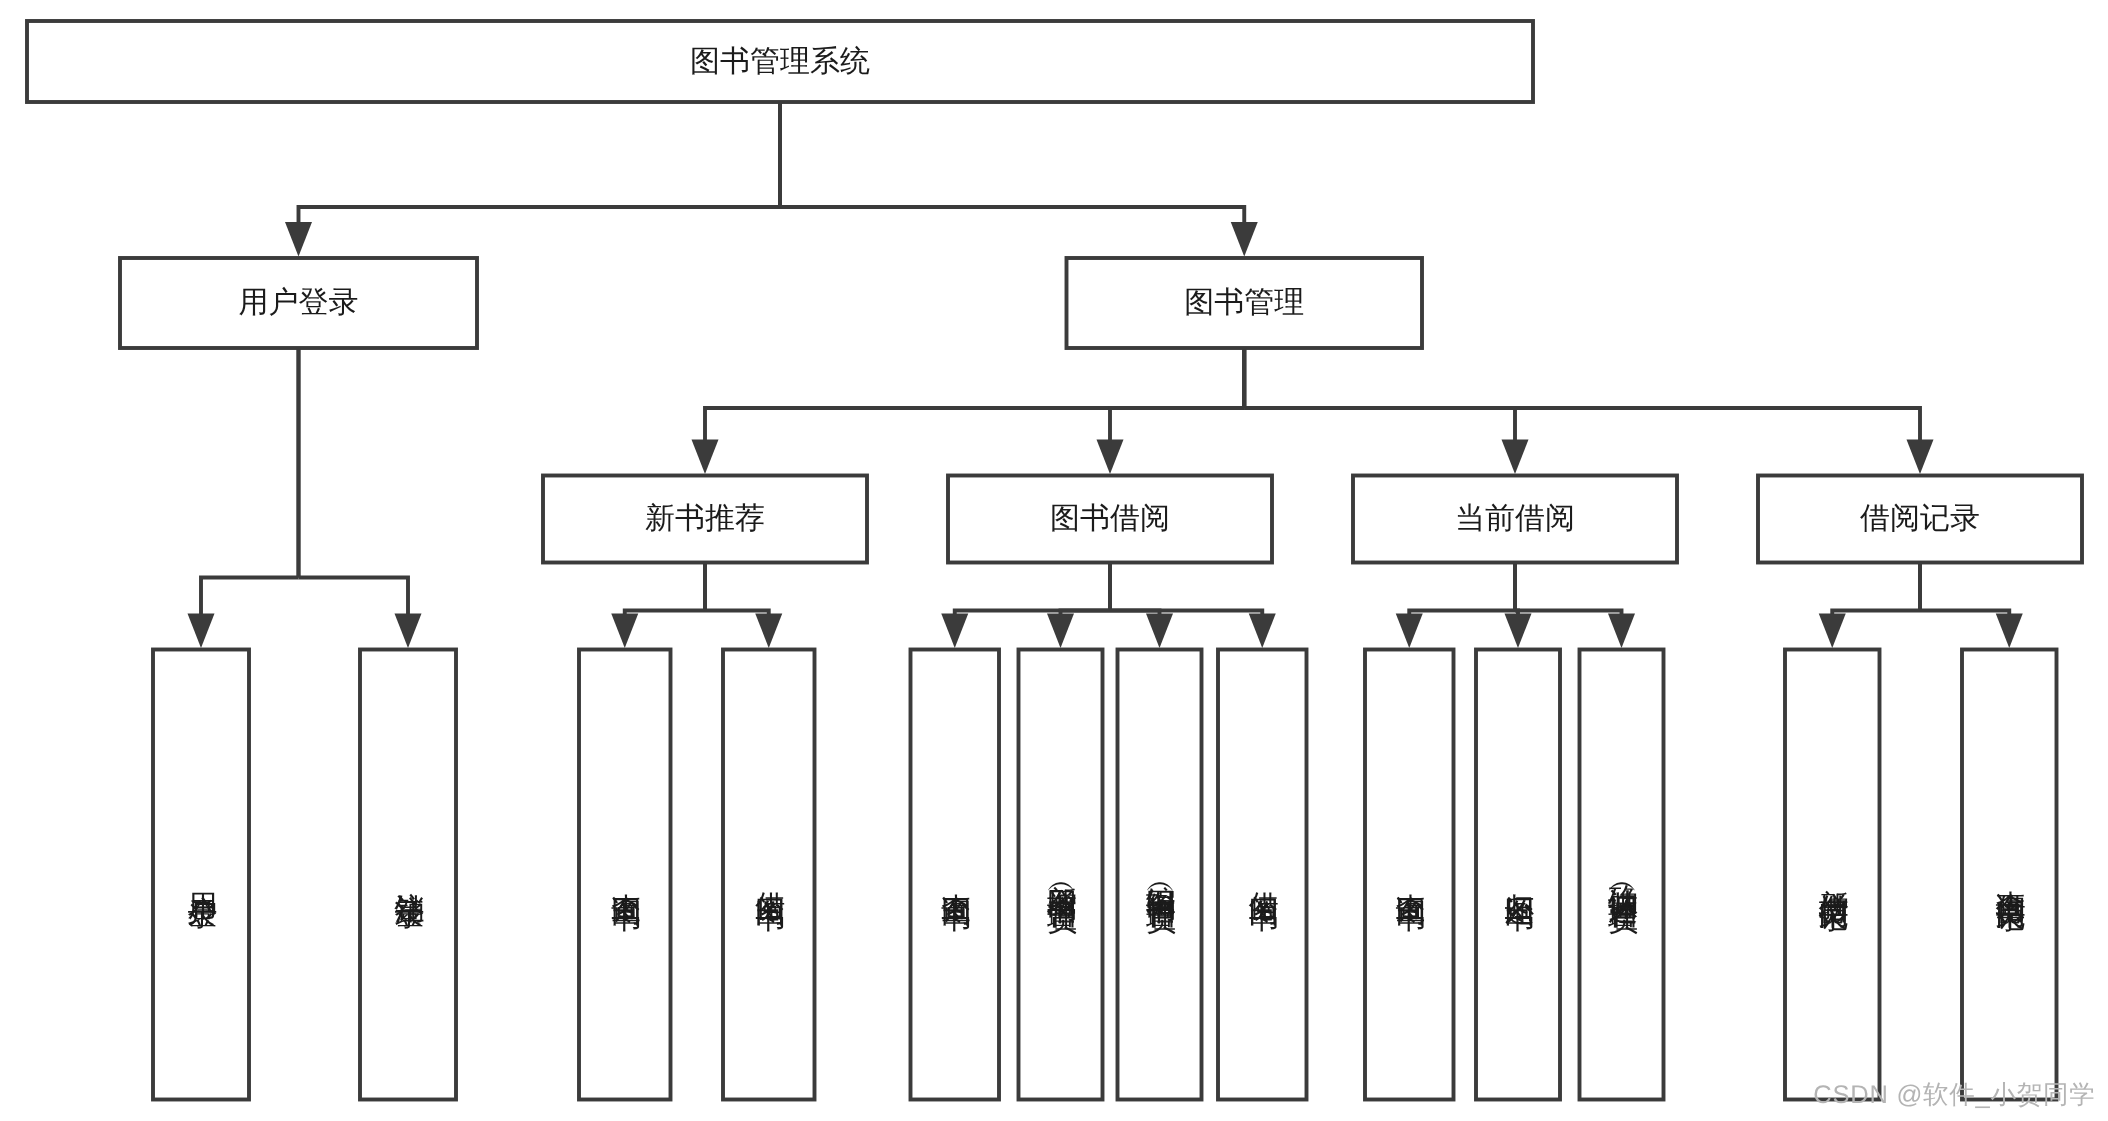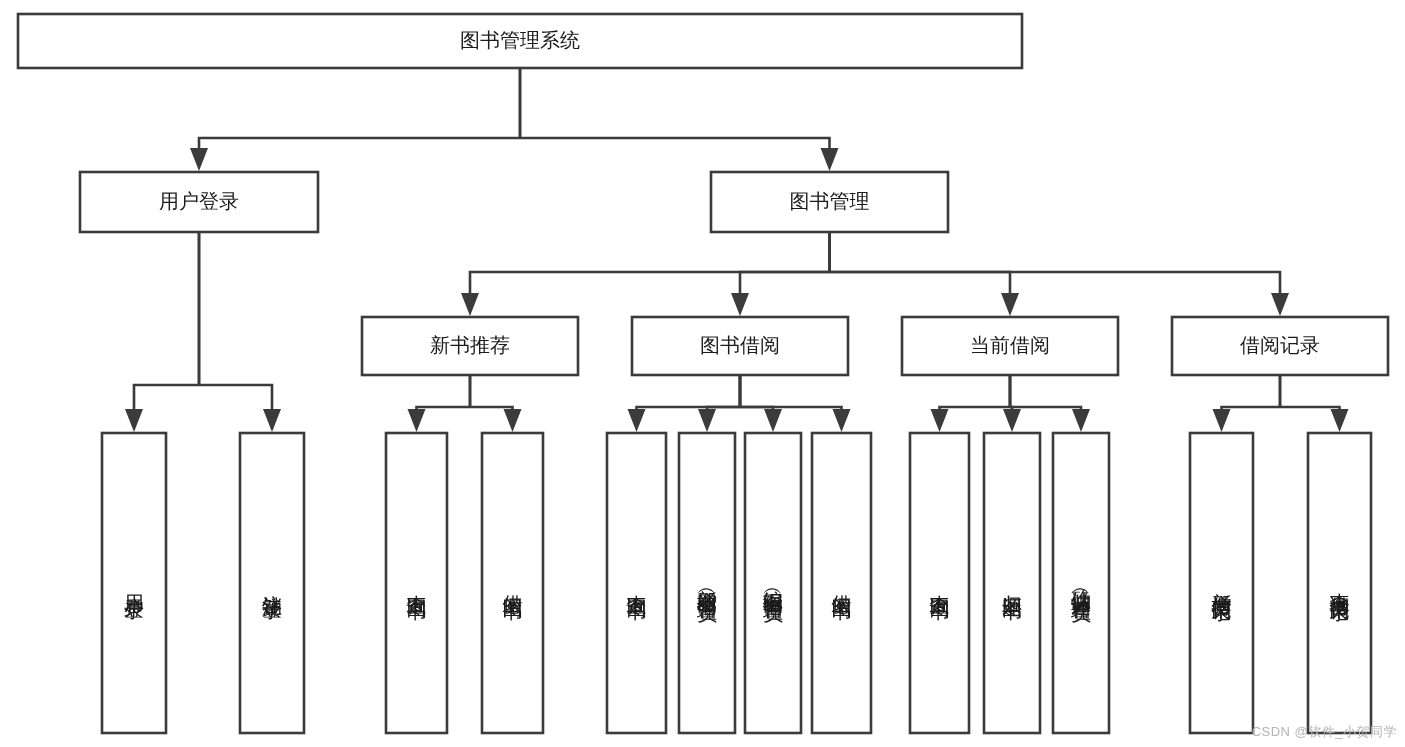--- a/index.html
+++ b/index.html
@@ -65,21 +65,21 @@
     justify-content: center;
     text-align: center;
     pointer-events: none;
     user-select: none;
   }
   #watermark {
     position: absolute;
     right: 8px;
     bottom: 6px;
     font-family: "Liberation Sans", "DejaVu Sans", sans-serif;
-    font-size: 13px;
+    font-size: 17px;
     color: #b4b4b4;
     letter-spacing: 0.5px;
     white-space: nowrap;
   }
 </style>
 </head>
 <body>
 
 <div id="diagram-root">
   <svg id="tree-svg" viewBox="0 0 1405 747" preserveAspectRatio="none" aria-hidden="true">

